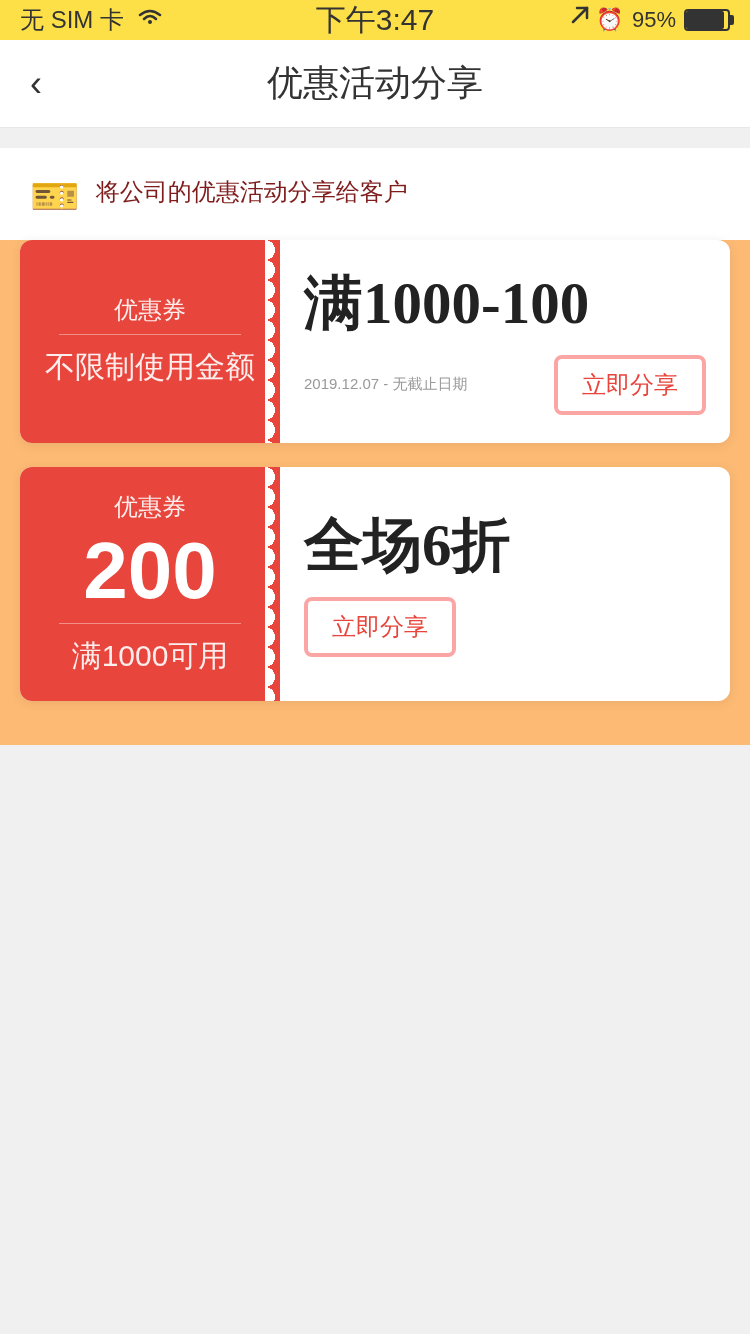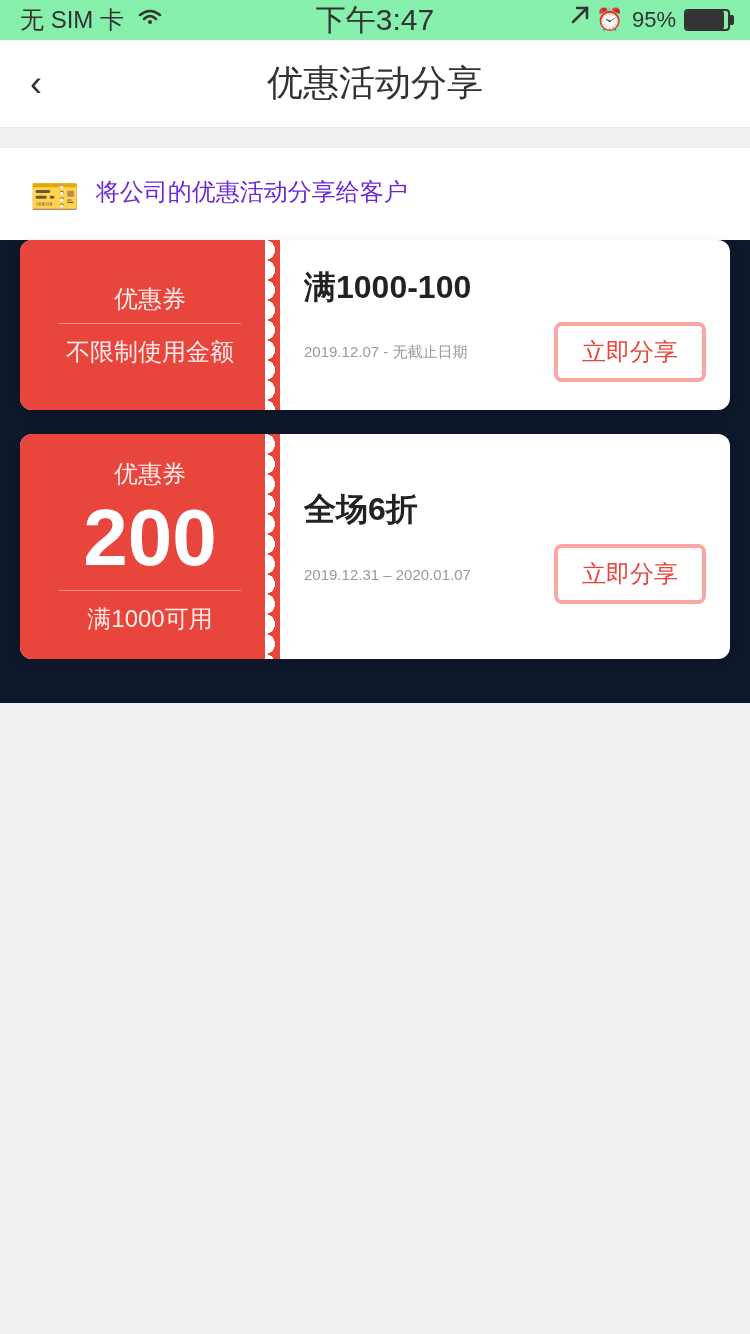--- a/index.html
+++ b/index.html
@@ -10,21 +10,21 @@
       min-height: 1334px;
       font-family: -apple-system, "PingFang SC", "Helvetica Neue", Arial, sans-serif;
       background-color: #f0f0f0;
       color: #333;
     }
 
     
     .status-bar {
       width: 100%;
       height: 40px;
-      background: #86efac;
+      background: #fde047;
       display: flex;
       align-items: center;
       justify-content: space-between;
       padding: 0 20px;
       font-size: 24px;
       font-weight: 500;
     }
     .status-left {
       display: flex;
       align-items: center;
@@ -117,26 +117,26 @@
       flex-direction: column;
       gap: 6px;
     }
     .section-title {
       font-size: 32px;
       font-weight: 600;
       color: #333;
     }
     .section-subtitle {
       font-size: 24px;
-      color: #6d28d9;
+      color: #7f1d1d;
     }
 
     
     .coupon-list {
-      background: #0f172a;
+      background: #fdba74;
       padding: 0 20px 20px 20px;
     }
 
     
     .coupon-card {
       display: flex;
       width: 100%;
       background: #fff;
       border-radius: 12px;
       box-shadow: 0 2px 12px rgba(0,0,0,0.08);
@@ -182,39 +182,40 @@
       color: #fff;
       margin-bottom: 12px;
     }
     .coupon-divider-line {
       width: 80%;
       height: 1px;
       background: rgba(255,255,255,0.4);
       margin-bottom: 12px;
     }
     .coupon-condition {
-      font-size: 24px;
+      font-size: 30px;
       color: rgba(255,255,255,0.9);
       text-align: center;
     }
 
     
     .coupon-right {
       flex: 1;
       padding: 28px 24px;
       display: flex;
       flex-direction: column;
       justify-content: center;
       gap: 16px;
     }
     .coupon-name {
-      font-size: 32px;
+      font-size: 59px;
       font-weight: 700;
       color: #222;
       line-height: 1.2;
+      font-family: Liberation Serif, serif;
     }
     .coupon-bottom-row {
       display: flex;
       align-items: center;
       justify-content: space-between;
       gap: 10px;
     }
     .coupon-date {
       font-size: 15px;
       color: #999;
@@ -303,21 +304,20 @@
   <div class="coupon-card">
     <div class="coupon-left">
       <span class="coupon-label">优惠券</span>
       <span class="coupon-value">200</span>
       <div class="coupon-divider-line"></div>
       <span class="coupon-condition">满1000可用</span>
     </div>
     <div class="coupon-right">
       <span class="coupon-name">全场6折</span>
       <div class="coupon-bottom-row">
-        <span class="coupon-date">2019.12.31 – 2020.01.07</span>
         <button class="share-btn">立即分享</button>
       </div>
     </div>
   </div>
 
 </div>
 
 <div class="empty-space"></div>
 
 </body></html>

